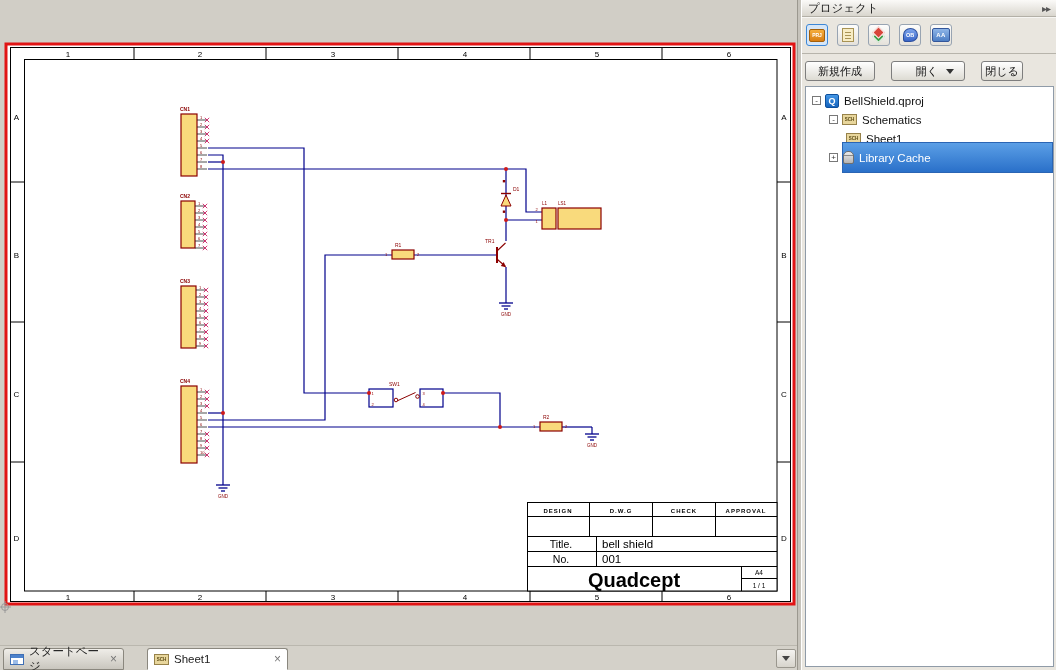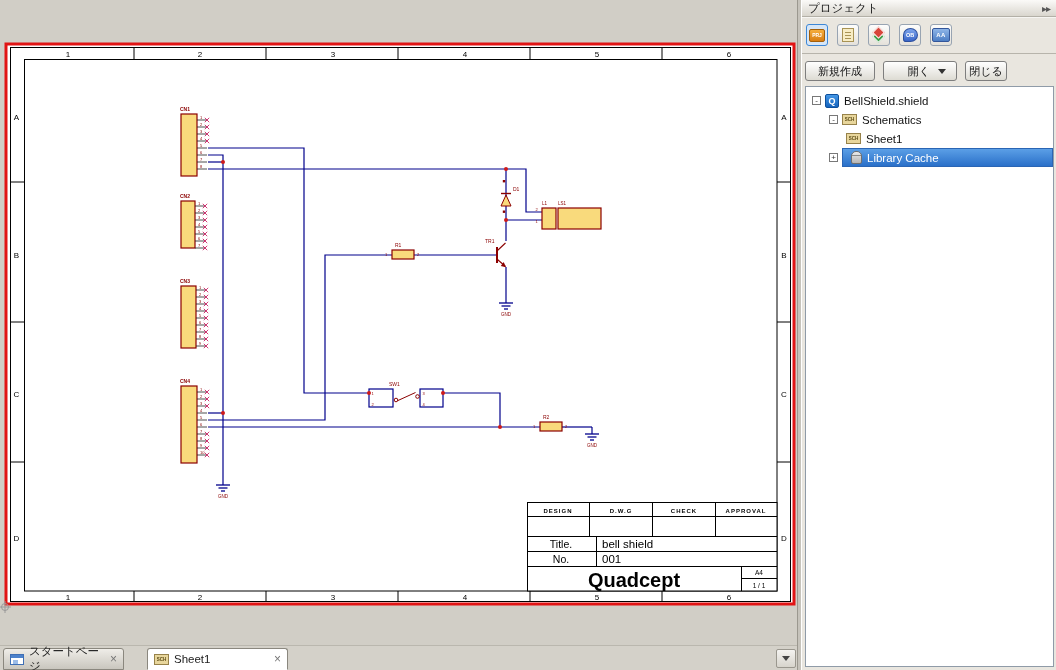--- a/index.html
+++ b/index.html
@@ -37,21 +37,21 @@
   .ic-layers { position:relative; width:16px; height:14px; }
   .ic-layers i { position:absolute; width:9px; height:9px; transform:rotate(45deg); border:1px solid #fff; }
   .ic-layers .l1 { left:3px; top:4px; background:#3da04a; }
   .ic-layers .l2 { left:3px; top:0px; background:#d8453a; }
   .ic-ob { width:15px; height:14px; border-radius:50% 50% 50% 20%; background:linear-gradient(#7ea5ec,#3a66c8);
     border:1px solid #2c4f9e; color:#fff; font-size:5.5px; font-weight:bold;
     display:flex; align-items:center; justify-content:center; }
   .ic-aa { width:18px; height:14px; border-radius:2px; background:linear-gradient(#8fb6e8,#4d7ec4);
     border:1px solid #33569a; color:#fff; font-size:6px; font-weight:bold;
     display:flex; align-items:center; justify-content:center; letter-spacing:0.5px; }
-  .pbuttons { display:flex; gap:8px; padding:7px 3px 7px 3px; align-items:center; }
+  .pbuttons { display:flex; gap:16px; padding:7px 3px 7px 3px; align-items:center; }
   .pbtn { height:20px; border:1px solid #7e7e7e; border-radius:3px; color:#111;
     background:linear-gradient(#ffffff,#dddbd3); font-size:11px; cursor:pointer;
     font-family:"Liberation Sans",sans-serif; display:flex; align-items:center; justify-content:center; }
   .pbtn.new { width:70px; }
   .pbtn.open { width:74px; gap:6px;padding-left:14px; }
   .pbtn.cls { width:42px; }
   .caret { width:0; height:0; border-left:4px solid transparent; border-right:4px solid transparent;
     border-top:5px solid #444; display:inline-block; }
   .open .caret { border-top-color:#333; margin-left:2px; padding-left:0; }
   .tree { position:absolute; left:3px; right:2px; top:86px; bottom:3px; background:#fff;
@@ -71,22 +71,22 @@
   .pcbico { width:13px; height:13px; background:repeating-linear-gradient(90deg,#2f8f2f 0 2px,#58b058 2px 4px);
     border:1px solid #1c5c1c; }
   .foldico { width:14px; height:10px; background:linear-gradient(#ffd97a,#efa93a);
     border:1px solid #b5812c; border-radius:1px; position:relative; margin-top:2px; }
   .foldico::before { content:""; position:absolute; left:-1px; top:-3px; width:6px; height:2px;
     background:#f4bf55; border:1px solid #b5812c; border-bottom:none; }
   .dbico { width:11px; height:13px; background:linear-gradient(#ececec,#b4b4b4);
     border:1px solid #6f6f6f; border-radius:5px 5px 2px 2px; position:relative; }
   .dbico::before { content:""; position:absolute; left:0; right:0; top:1px; height:2px;
     border-bottom:1px solid #8a8a8a; }
-  .selwrap { display:flex; align-items:center; flex:1; height:19px;
-    background:linear-gradient(#5b9fe6,#2a70c9); border:1px solid #2a65b4; padding-left:8px; }
+  .selwrap { display:flex; align-items:center; flex:1; height:31px;
+    background:linear-gradient(#5b9fe6,#2a70c9); border:1px solid #2a65b4; padding-left:0; }
   .selwrap .tlabel { color:#fff; }
   .tlabel { white-space:nowrap; }
 
   
   .tabbar { position:absolute; left:0; top:645px; width:797px; height:25px;
     background:#d4d1c9; border-top:1px solid #bab7ae; }
   .tab { position:absolute; top:2px; height:22px; display:flex; align-items:center;
     padding:0 6px; font-size:11.5px; color:#222; border:1px solid #8a877e;
     border-radius:3px 3px 0 0; cursor:pointer; }
   .tab.inactive { left:3px; width:121px; background:linear-gradient(#efede8,#c9c6be); }
@@ -413,21 +413,21 @@
         <span>開く</span>
         <span class="caret"></span>
       </button>
       <button class="pbtn cls">閉じる</button>
     </div>
 
     <div class="tree">
       <div class="trow">
         <span class="exp">-</span>
         <span class="ico qico">Q</span>
-        <span class="tlabel">BellShield.shield</span>
+        <span class="tlabel">BellShield.qproj</span>
       </div>
       <div class="trow ind1">
         <span class="exp">-</span>
         <span class="ico schico">SCH</span>
         <span class="tlabel">Schematics</span>
       </div>
       <div class="trow ind2">
         <span class="ico schico">SCH</span>
         <span class="tlabel">Sheet1</span>
       </div>

